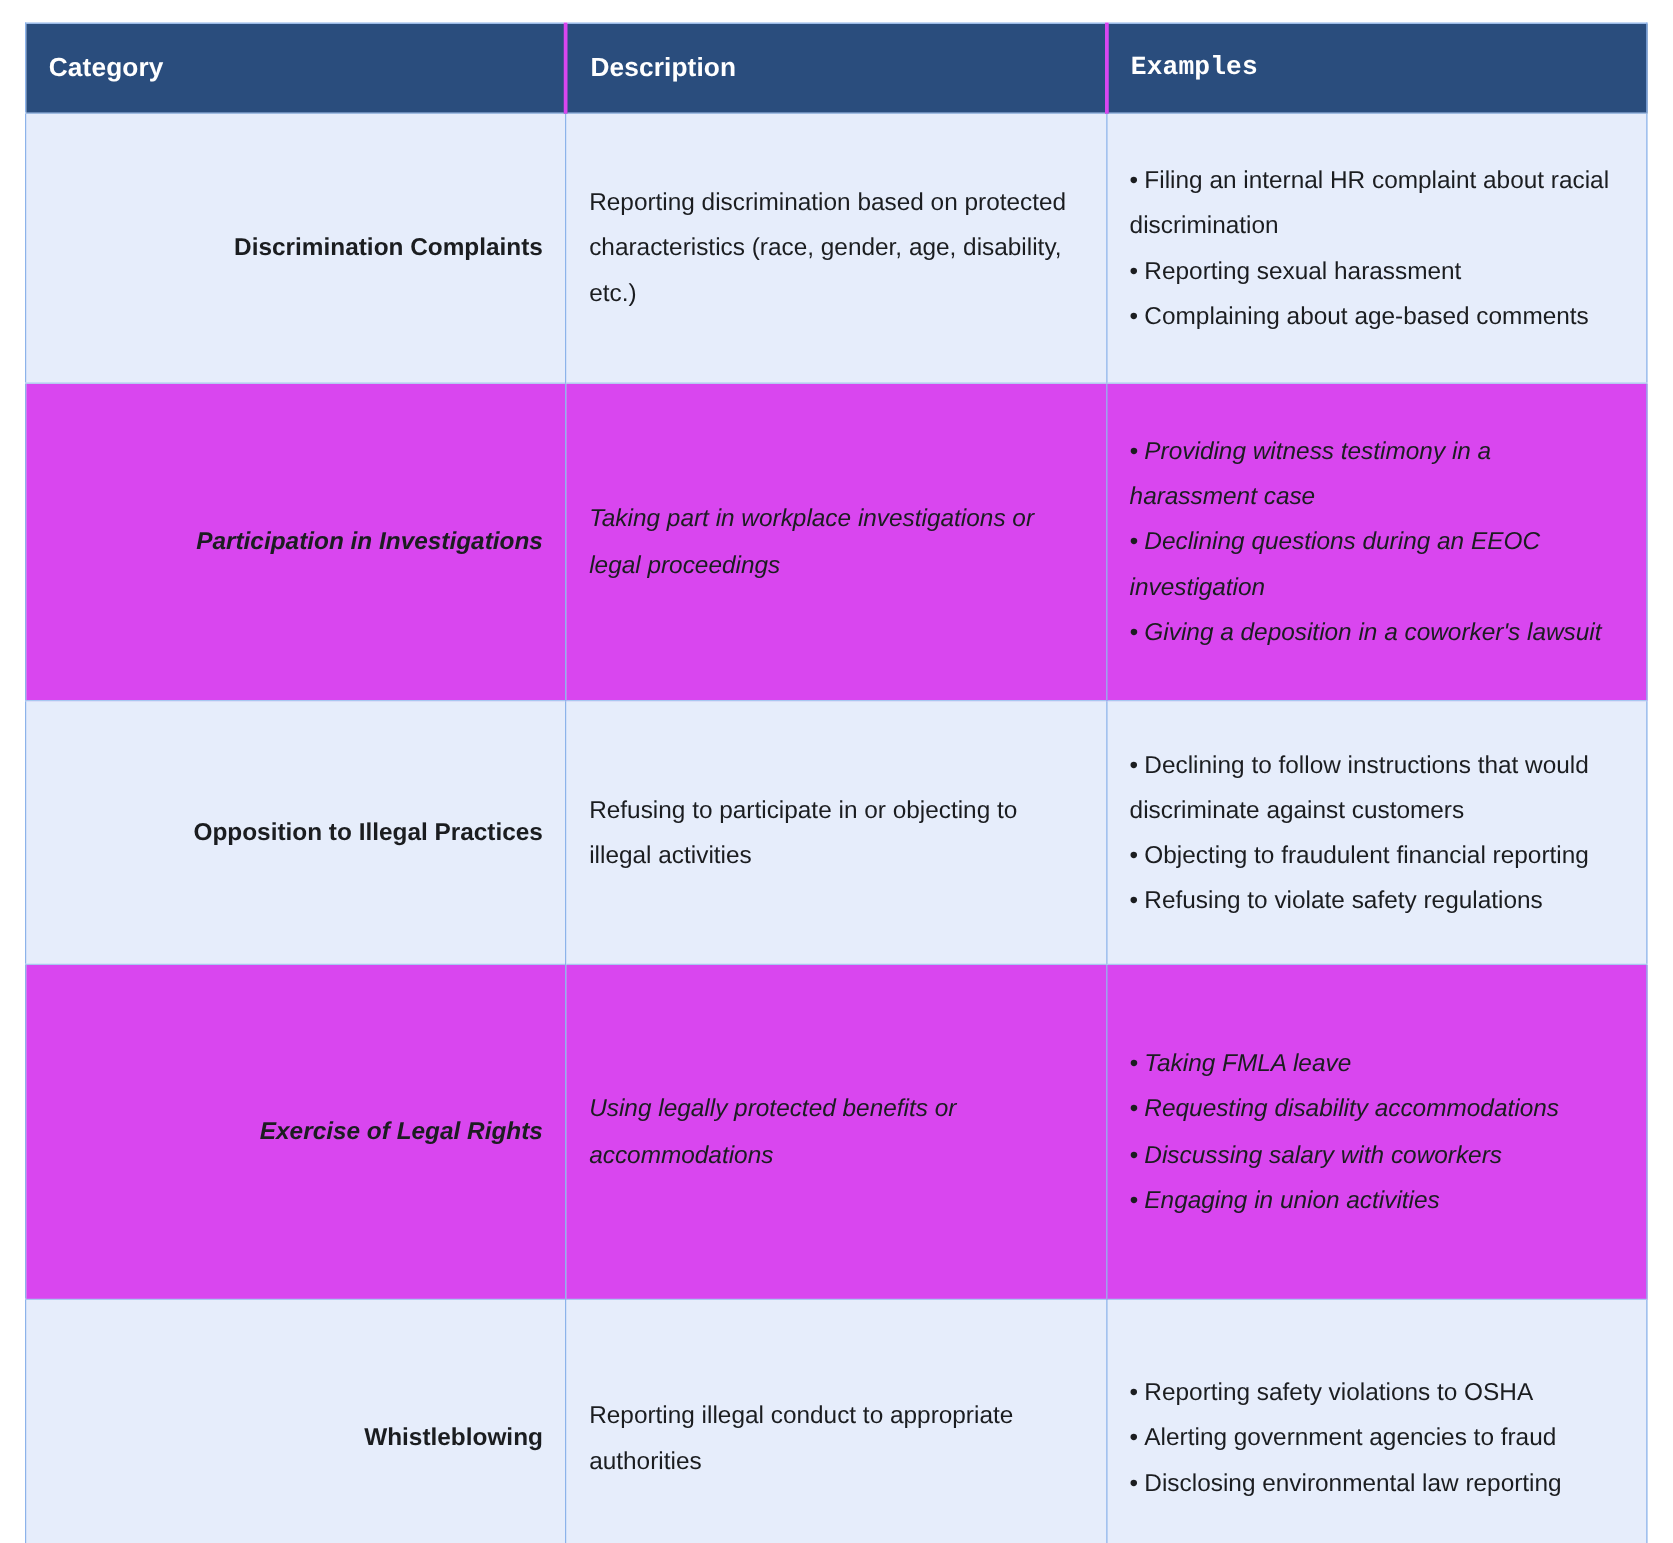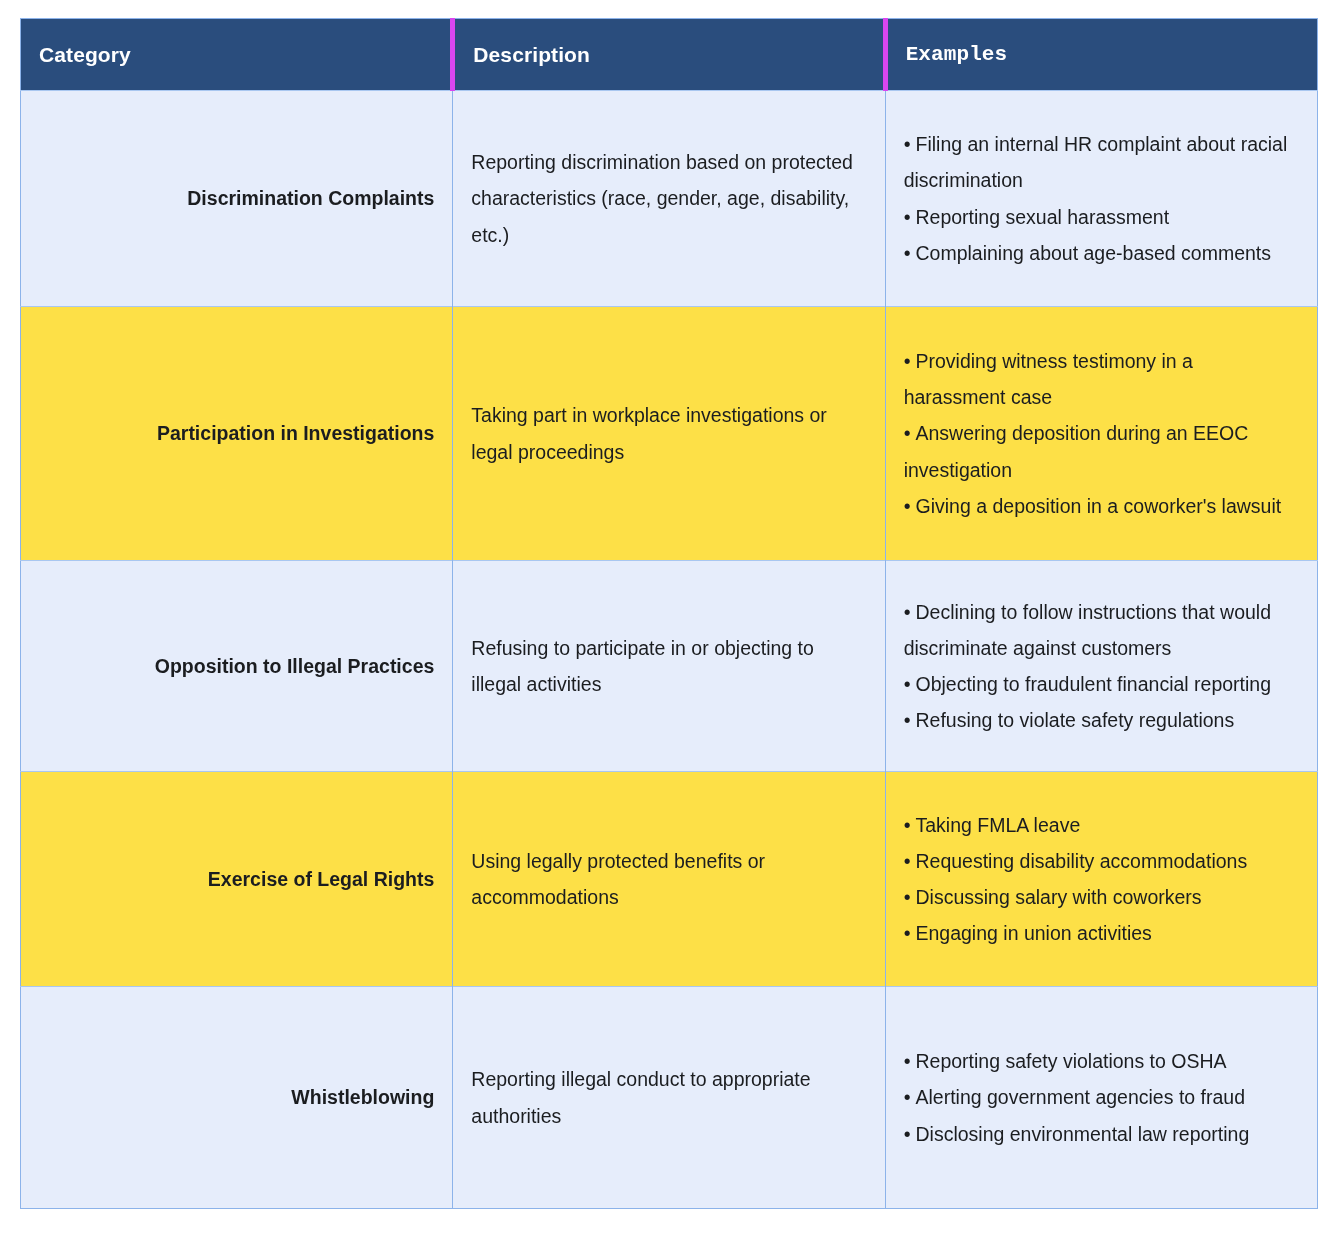--- a/index.html
+++ b/index.html
@@ -32,21 +32,21 @@
 
   table.retaliation-table thead th {
     background: #2a4d7d;
     color: #ffffff;
     font-size: 21px;
     font-weight: bold;
     text-align: left;
     padding: 22px 18px 22px 18px;
     height: 72px;
     box-sizing: border-box;
-    border-right: 5px solid #d946ef;
+    border-right: 3px solid #d946ef;
     vertical-align: middle;
     letter-spacing: 0.1px;
   }
   table.retaliation-table thead th:last-child {
     border-right: none;
     font-family: Liberation Mono, monospace;
   }
 
   table.retaliation-table tbody td {
     border-top: 1px solid #a9c7f0;
@@ -60,21 +60,22 @@
   }
   table.retaliation-table tbody td:last-child {
     border-right: none;
     margin-top: 12px;
   }
 
   table.retaliation-table tbody tr.row-shaded td {
     background: #e6edfb;
   }
   table.retaliation-table tbody tr.row-plain td {
-    background: #fde047;
+    background: #d946ef;
+    font-style: italic;
   }
 
   td.col-category {
     width: 276px;
     font-weight: bold;
     font-size: 19.5px;
     color: #15171a;
     line-height: 1.75;
     text-align: right;
   }
@@ -101,21 +102,21 @@
     color: #1b1d20;
   }
   .bullet-dot {
     margin-right: 5px;
   }
 
   
   tr.r0 td { height: 216px; }
   tr.r1 td { height: 254px; }
   tr.r2 td { height: 211px; }
-  tr.r3 td { height: 215px; }
+  tr.r3 td { height: 268px; }
   tr.r4 td { height: 222px; }
 </style>
 </head>
 <body>
 
 <div id="table-wrap">
   <table class="retaliation-table">
     <thead>
       <tr>
         <th class="col-category">Category</th>
@@ -134,21 +135,21 @@
               <li><span class="bullet-dot">•</span><span>Complaining about age-based comments</span></li>
             </ul>
           </td>
         </tr>
         <tr class="r1 row-plain">
           <td class="col-category">Participation in Investigations</td>
           <td class="col-description">Taking part in workplace investigations or legal proceedings</td>
           <td class="col-examples">
             <ul class="examples-list">
               <li><span class="bullet-dot">•</span><span>Providing witness testimony in a harassment case</span></li>
-              <li><span class="bullet-dot">•</span><span>Answering deposition during an EEOC investigation</span></li>
+              <li><span class="bullet-dot">•</span><span>Declining questions during an EEOC investigation</span></li>
               <li><span class="bullet-dot">•</span><span>Giving a deposition in a coworker's lawsuit</span></li>
             </ul>
           </td>
         </tr>
         <tr class="r2 row-shaded">
           <td class="col-category">Opposition to Illegal Practices</td>
           <td class="col-description">Refusing to participate in or objecting to illegal activities</td>
           <td class="col-examples">
             <ul class="examples-list">
               <li><span class="bullet-dot">•</span><span>Declining to follow instructions that would discriminate against customers</span></li>

